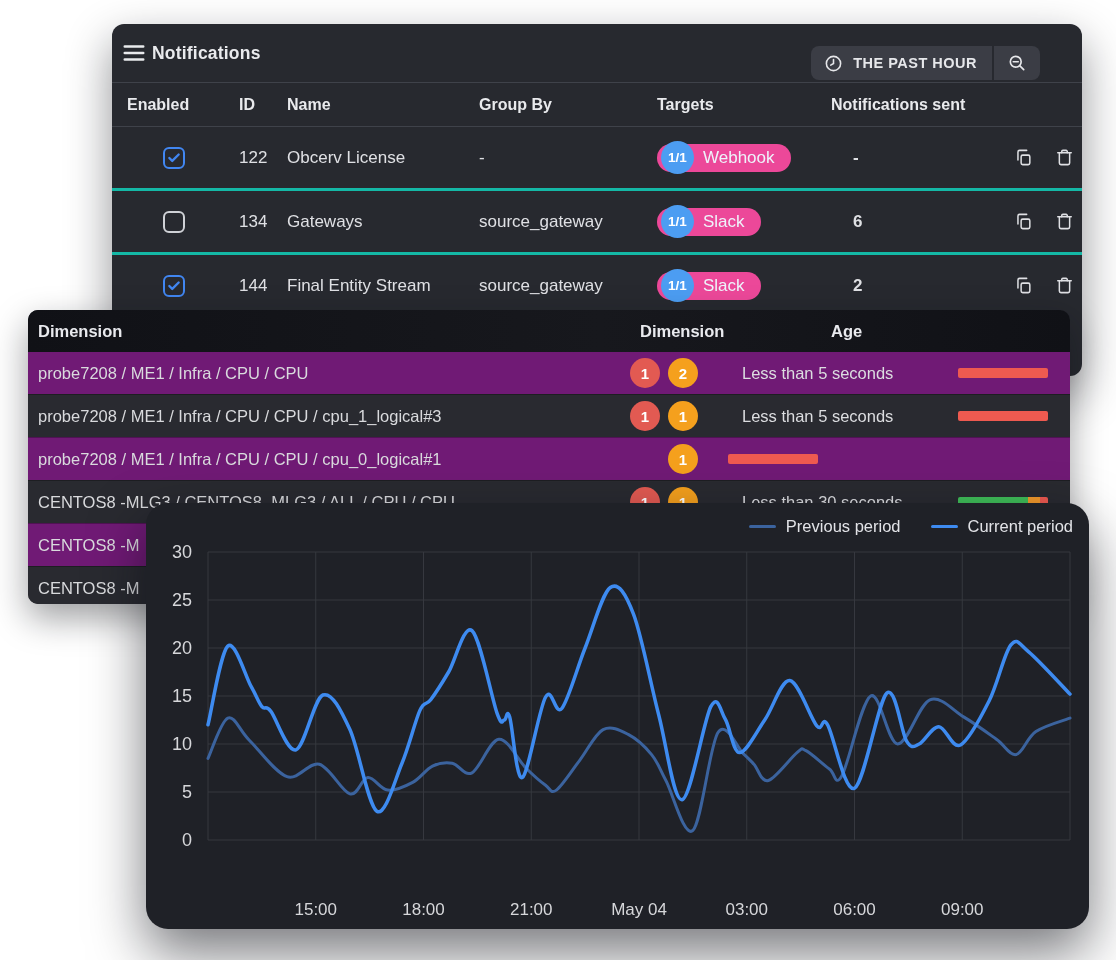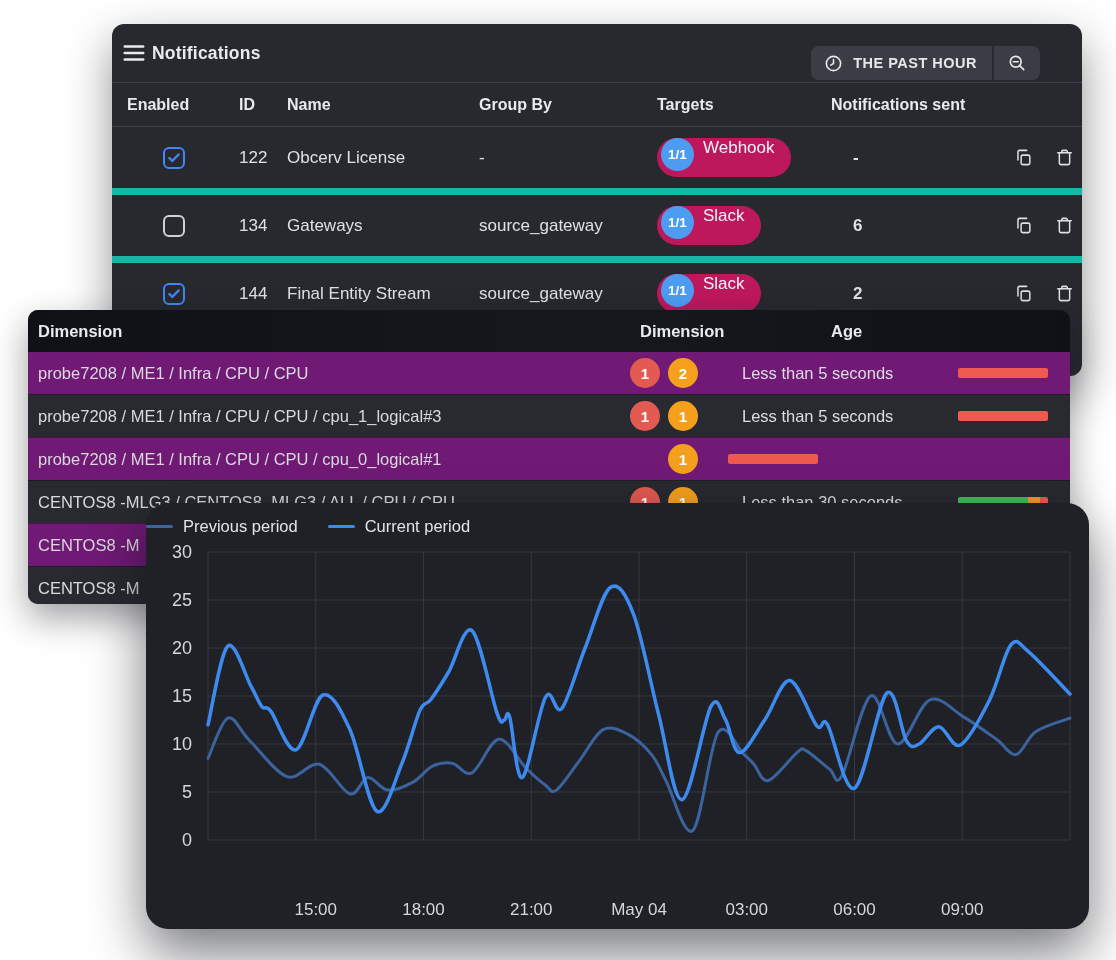--- a/index.html
+++ b/index.html
@@ -26,28 +26,28 @@
   .nt-btn-group{display:flex;margin-right:30px;margin-top:20px;}
   .nt-btn{height:34px;background:#3b3d45;display:flex;align-items:center;color:#e6e7ea;cursor:pointer;}
   .nt-btn-time{border-radius:8px 0 0 8px;padding:0 15px 0 13px;margin-right:2px;gap:10px;
     font-size:14.5px;font-weight:600;letter-spacing:.5px;}
   .nt-btn-zoom{border-radius:0 8px 8px 0;width:46px;justify-content:center;}
   .nt-grid{display:grid;grid-template-columns:112px 48px 192px 178px 174px 182px 1fr;
     padding:0 0 0 15px;align-items:center;}
   .nt-header{height:43px;border-bottom:1px solid #3f424a;}
   .nt-header span{font-size:16px;font-weight:700;color:#e9eaed;}
   .nt-row{height:61px;}
-  .nt-row + .nt-row{border-top:7px solid #14b8a6;}
+  .nt-row + .nt-row{border-top:3px solid #14b8a6;}
   .nt-cell{font-size:17px;color:#dfe0e4;white-space:nowrap;}
   .nt-checkbox{width:22px;height:22px;margin-left:36px;border:2px solid #cfd1d6;border-radius:6px;
     display:flex;align-items:center;justify-content:center;cursor:pointer;box-sizing:border-box;}
   .nt-checkbox svg{display:none;}
   .nt-checkbox.checked{border-color:#4186f1;}
   .nt-checkbox.checked svg{display:block;}
-  .nt-pill{display:inline-flex;height:39px;background:#be185d;border-radius:21px;
+  .nt-pill{display:inline-flex;align-items:center;height:28px;background:#ec4899;border-radius:21px;
     padding:0 16px 0 4px;}
   .nt-pill-circle{width:33px;height:33px;border-radius:50%;background:#4c9df2;color:#fff;
     display:flex;align-items:center;justify-content:center;font-size:13.5px;font-weight:700;}
   .nt-pill-label{margin-left:9px;color:#eef3fb;font-size:17px;}
   .nt-sent{padding-left:22px;font-weight:600;}
   .nt-actions{display:flex;gap:21px;align-items:center;color:#dfe0e4;}
   .icon-btn{width:20px;height:20px;cursor:pointer;display:flex;align-items:center;justify-content:center;}
 
   
   .panel-dimensions{
@@ -75,21 +75,21 @@
   .dm-age{padding-left:14px;font-size:16.5px;color:#dcdde0;white-space:nowrap;}
   .age-bar{width:90px;height:10px;border-radius:2px;overflow:hidden;display:flex;}
   .age-bar .seg{height:100%;}
 
   
   .panel-chart{
     left:146px;top:503px;width:943px;height:426px;
     background:#1f2127;border-radius:22px;z-index:3;
     box-shadow:0 24px 55px rgba(8,10,16,.55);
   }
-  .ch-legend{position:absolute;top:14px;left:0;right:0;display:flex;justify-content:flex-start;
+  .ch-legend{position:absolute;top:14px;left:0;right:16px;display:flex;justify-content:flex-end;
     gap:30px;align-items:center;}
   .ch-legend-item{display:flex;align-items:center;gap:10px;font-size:16.5px;color:#e2e3e7;cursor:pointer;}
   .ch-dash{width:27px;height:3.5px;border-radius:2px;display:inline-block;}
   .ch-svg{position:absolute;left:0;top:0;}
   .tick-y{fill:#d6d7da;font-size:18px;font-family:"Liberation Sans","DejaVu Sans",sans-serif;}
   .tick-x{fill:#d6d7da;font-size:17px;font-family:"Liberation Sans","DejaVu Sans",sans-serif;}
 </style>
 </head>
 <body>
 

